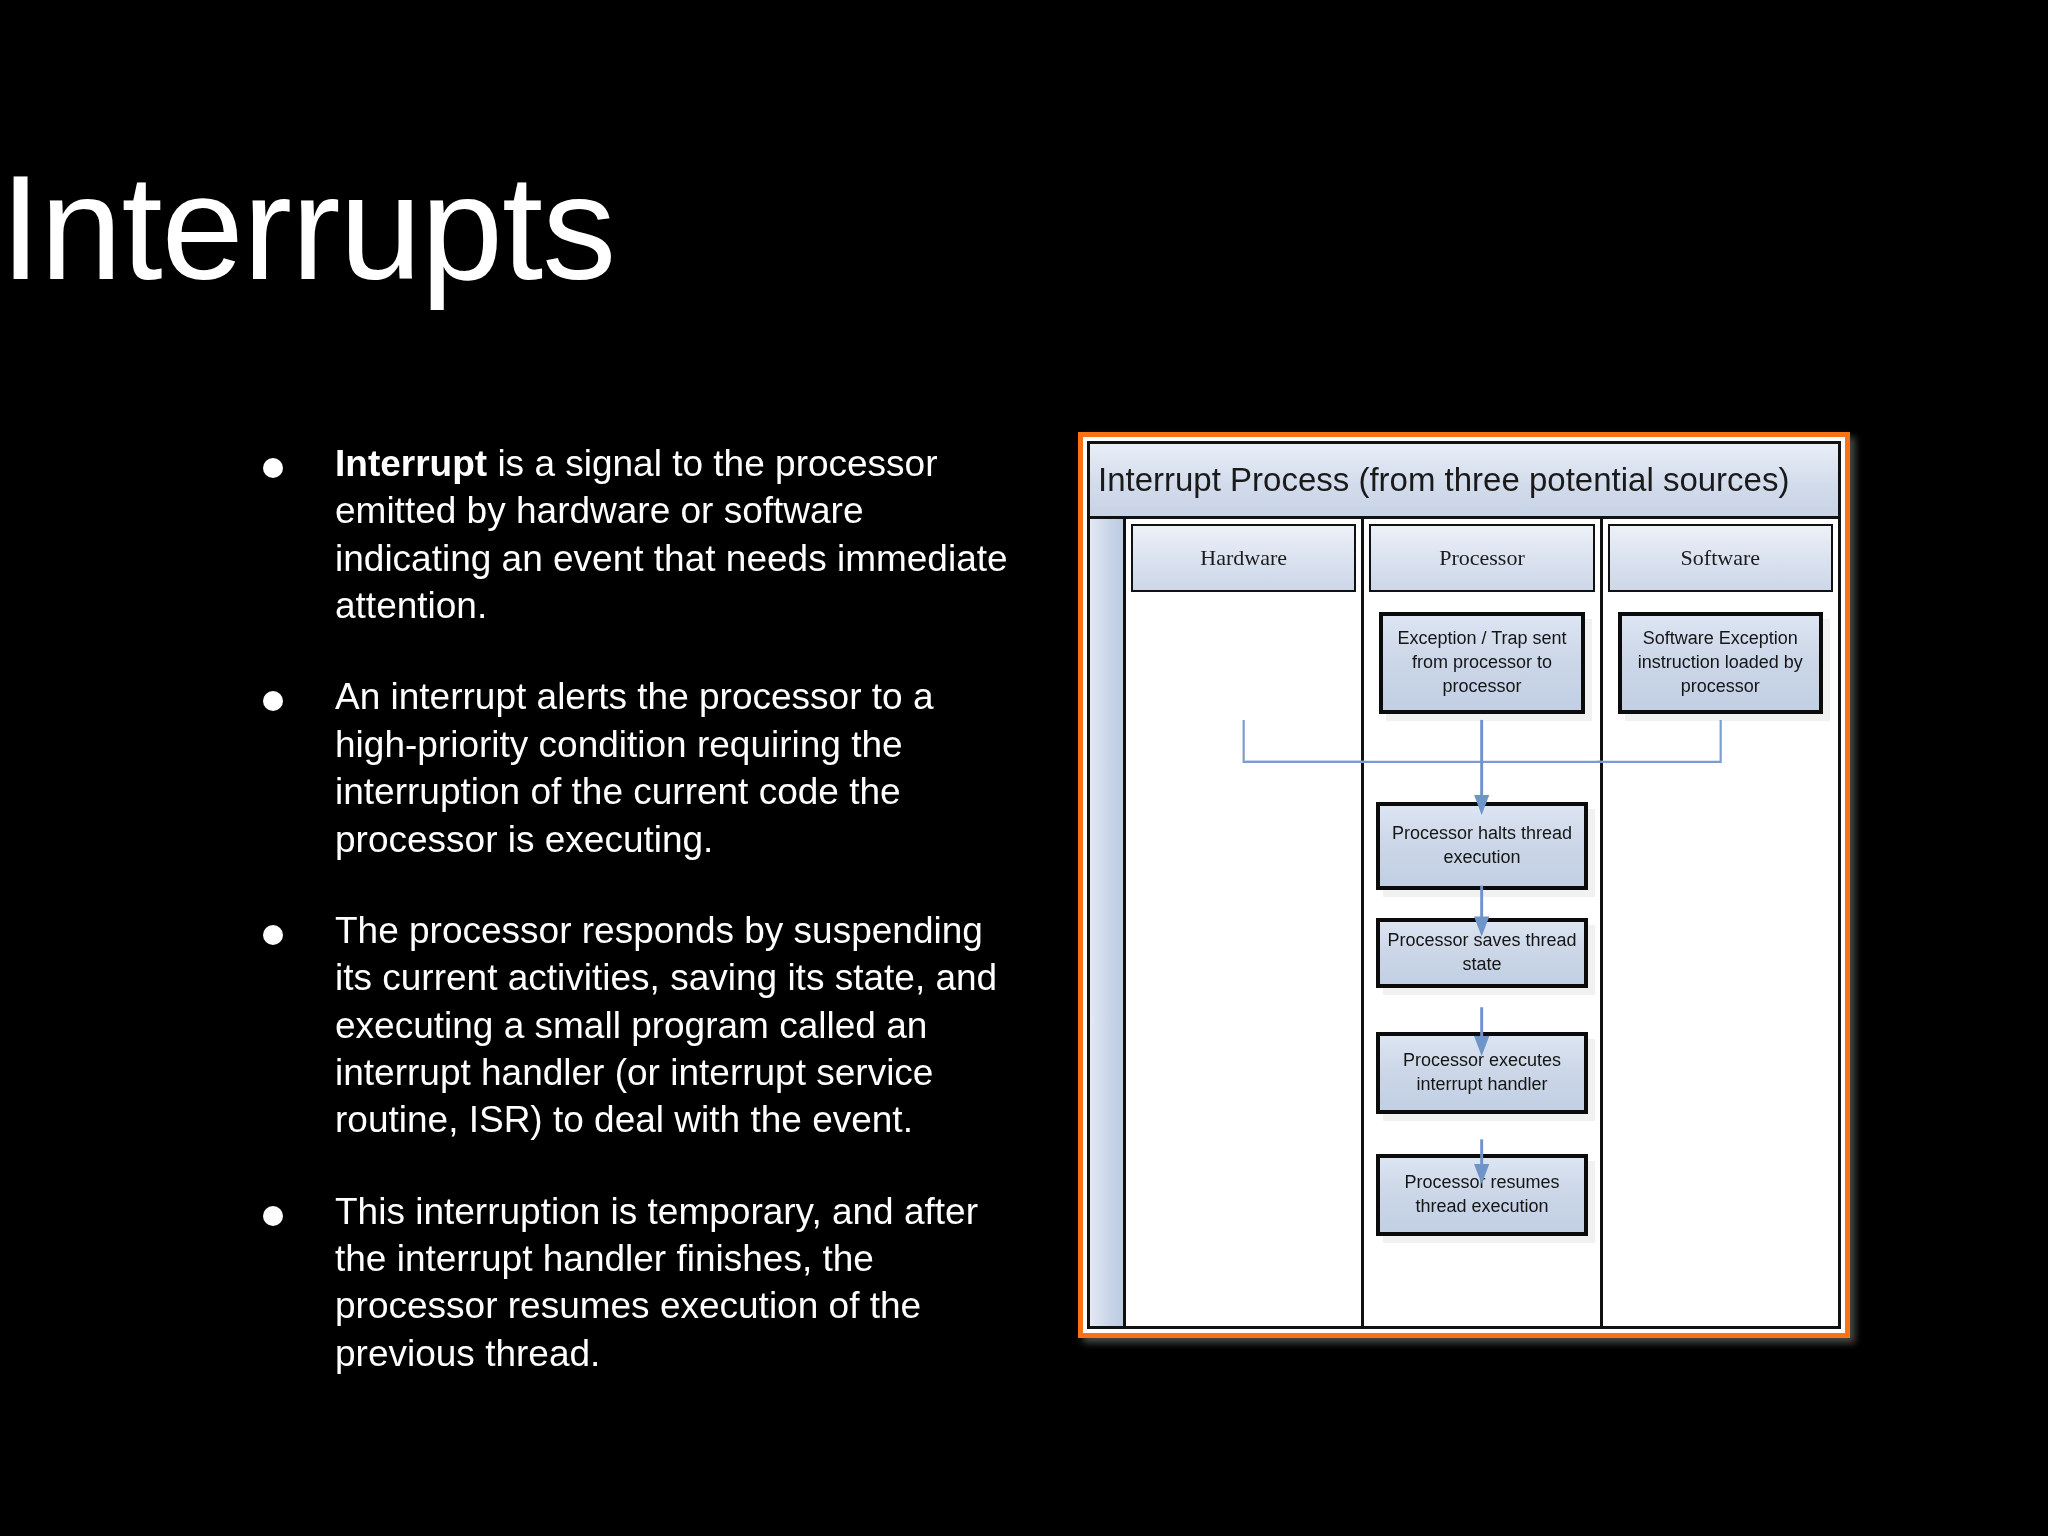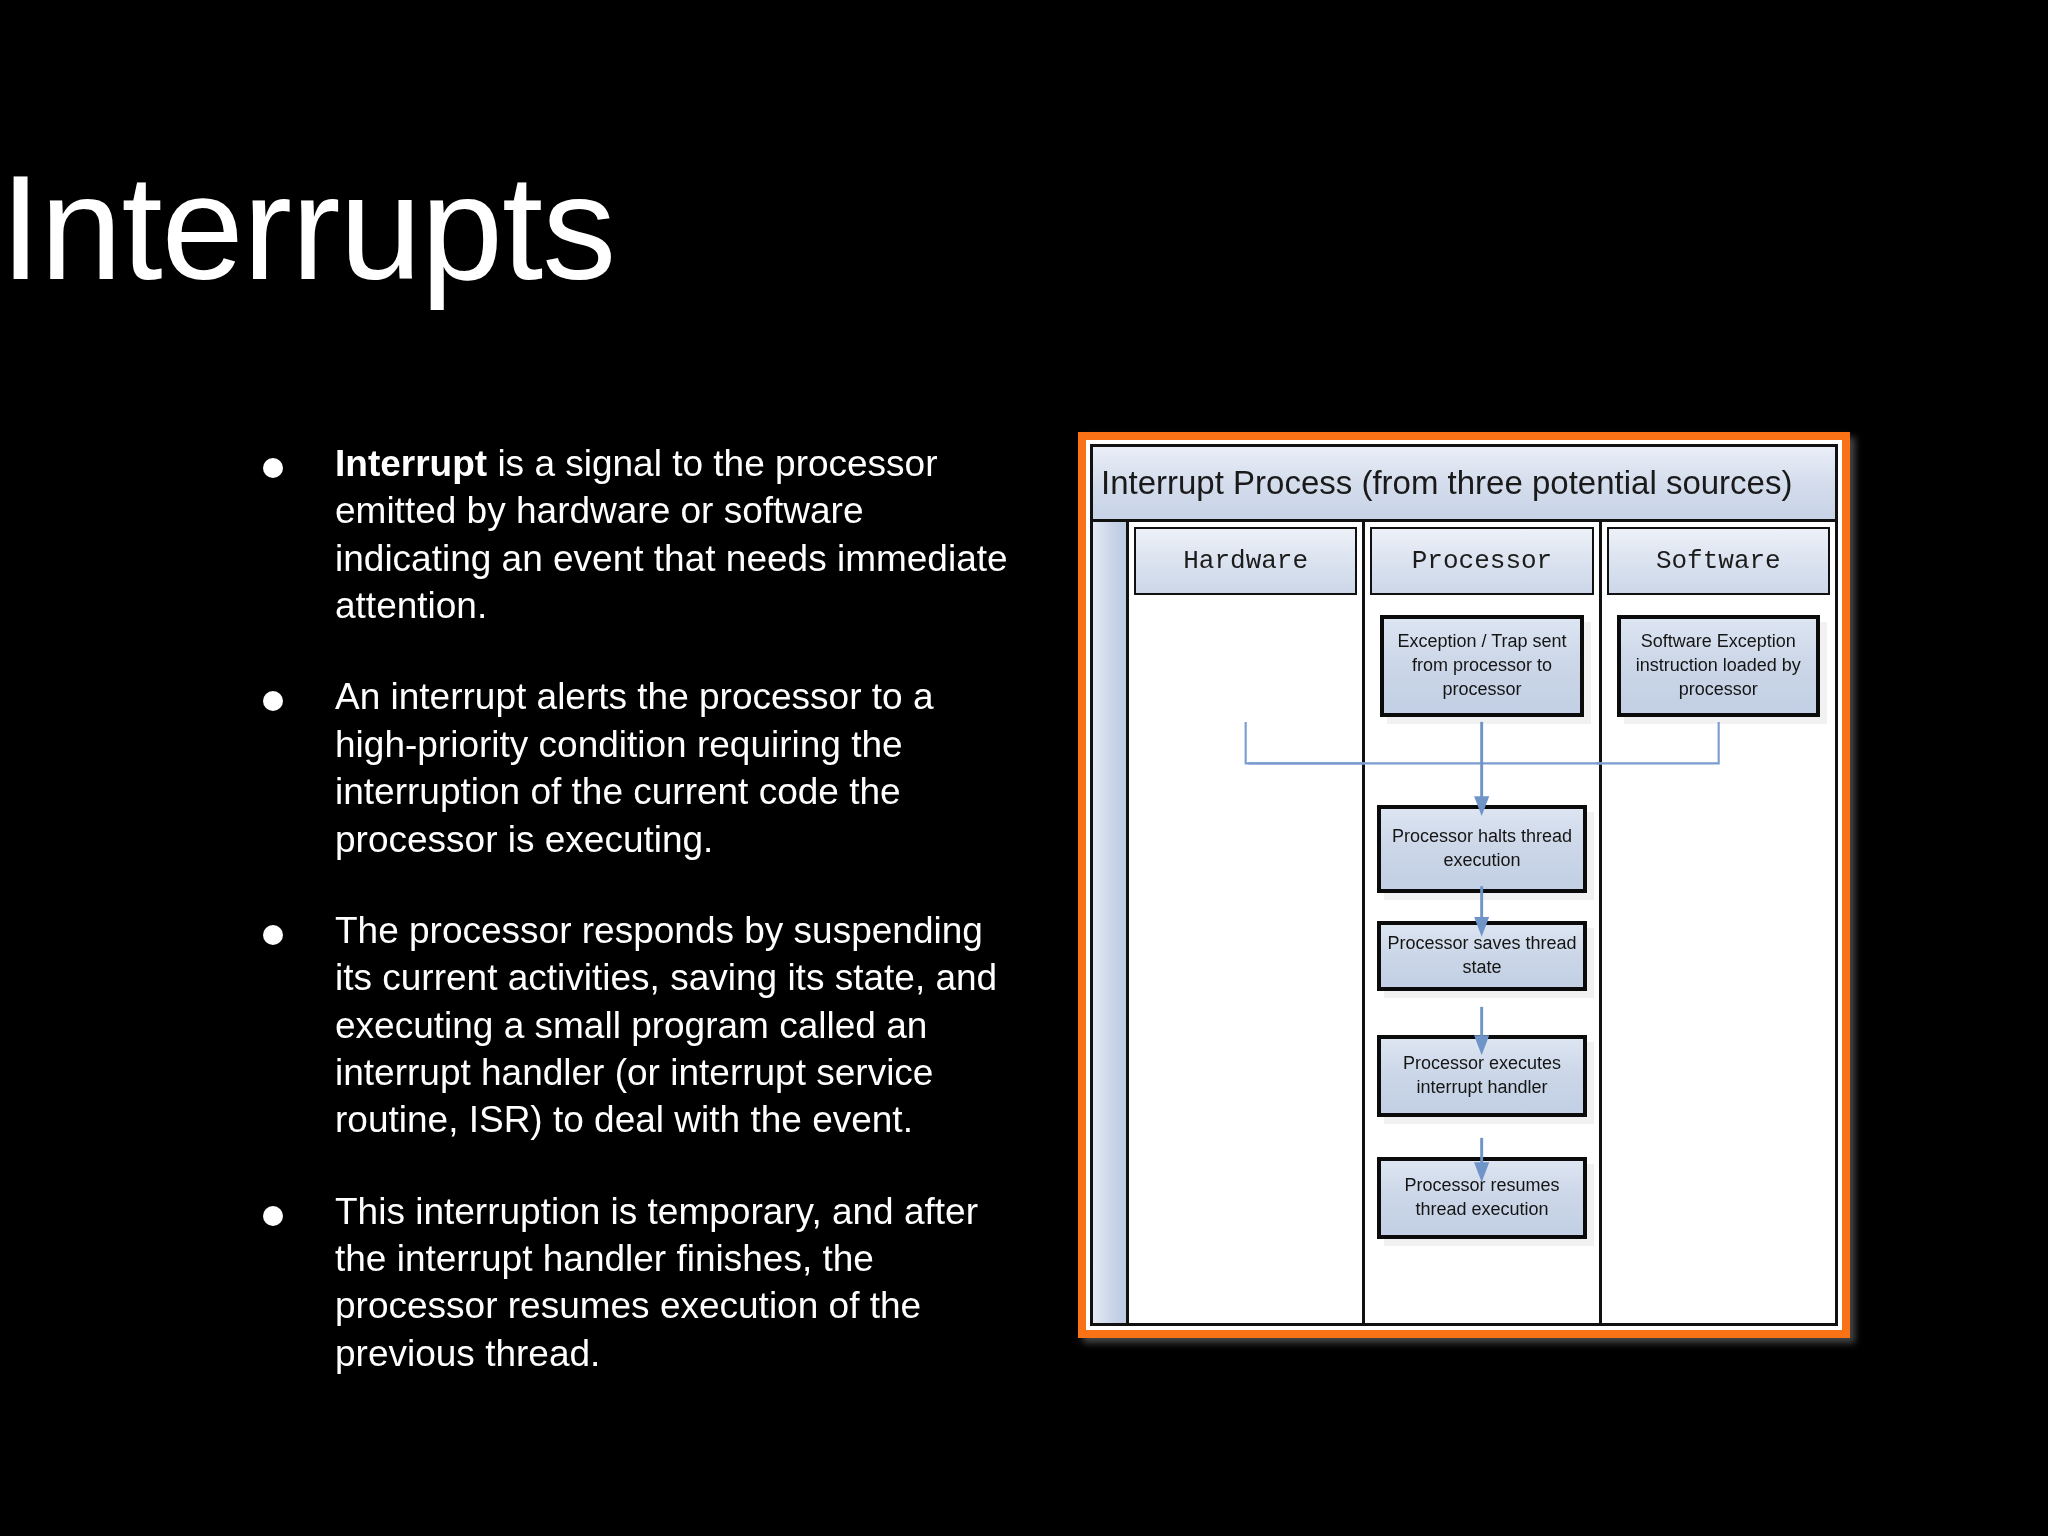--- a/index.html
+++ b/index.html
@@ -61,21 +61,21 @@
   .bullet-text b { font-weight: 700; margin-top: 8px; }
 
   
   #diagram {
     position: absolute;
     left: 1078px;
     top: 432px;
     width: 772px;
     height: 906px;
     background: #ffffff;
-    border: 8px solid #f97316;
+    border: 5px solid #f97316;
     box-sizing: border-box;
     box-shadow: 5px 5px 7px rgba(255,255,255,0.28);
   }
   #diagram-inner {
     position: absolute;
     left: 0; top: 0; right: 0; bottom: 0;
     display: flex;
     flex-direction: column;
   }
   #diagram-header {
@@ -121,22 +121,22 @@
     flex: 0 0 68px;
     margin: 5px 5px 0 5px;
     border: 2px solid #111111;
     box-sizing: border-box;
     background: linear-gradient(to bottom, #edf1f8 0%, #dbe3f0 50%, #ccd7e8 100%);
     display: flex;
     align-items: center;
     justify-content: center;
   }
   .lane-header span {
-    font-family: Liberation Mono, monospace;
-    font-size: 26px;
+    font-family: Liberation Serif, serif;
+    font-size: 22px;
     color: #1c1c1c;
   }
   .lane-body {
     flex: 1 1 auto;
     position: relative;
   }
 
   
   .fbox {
     position: absolute;

